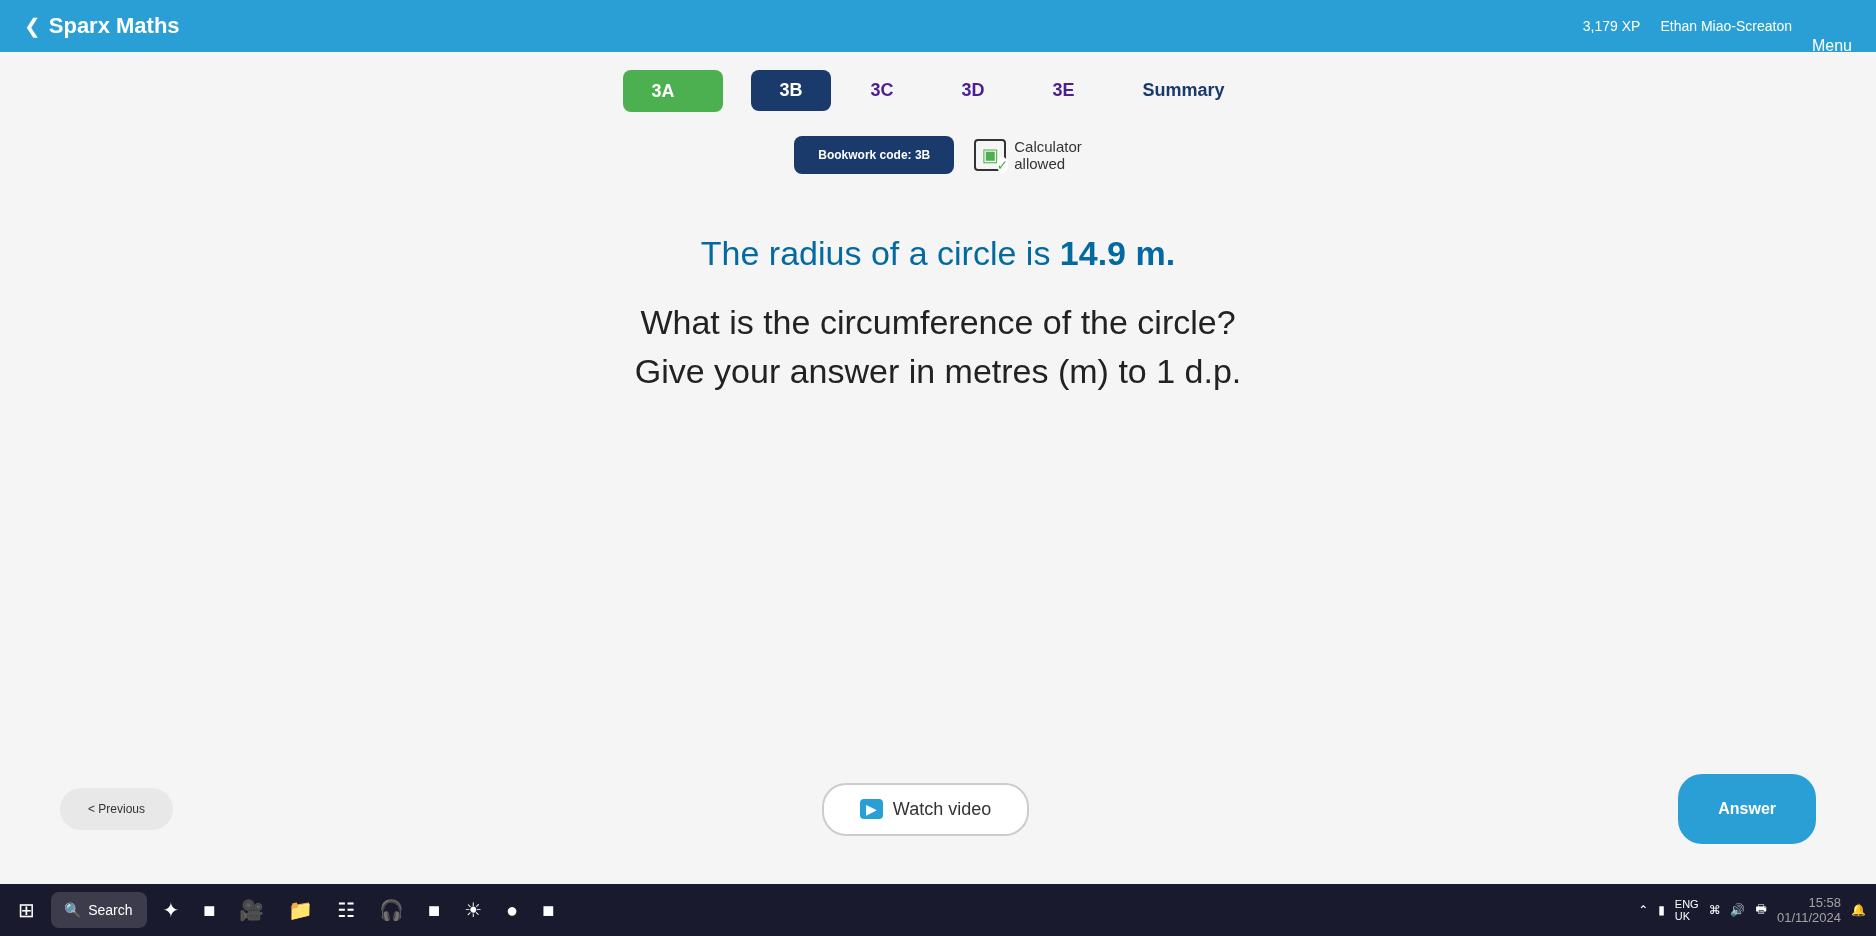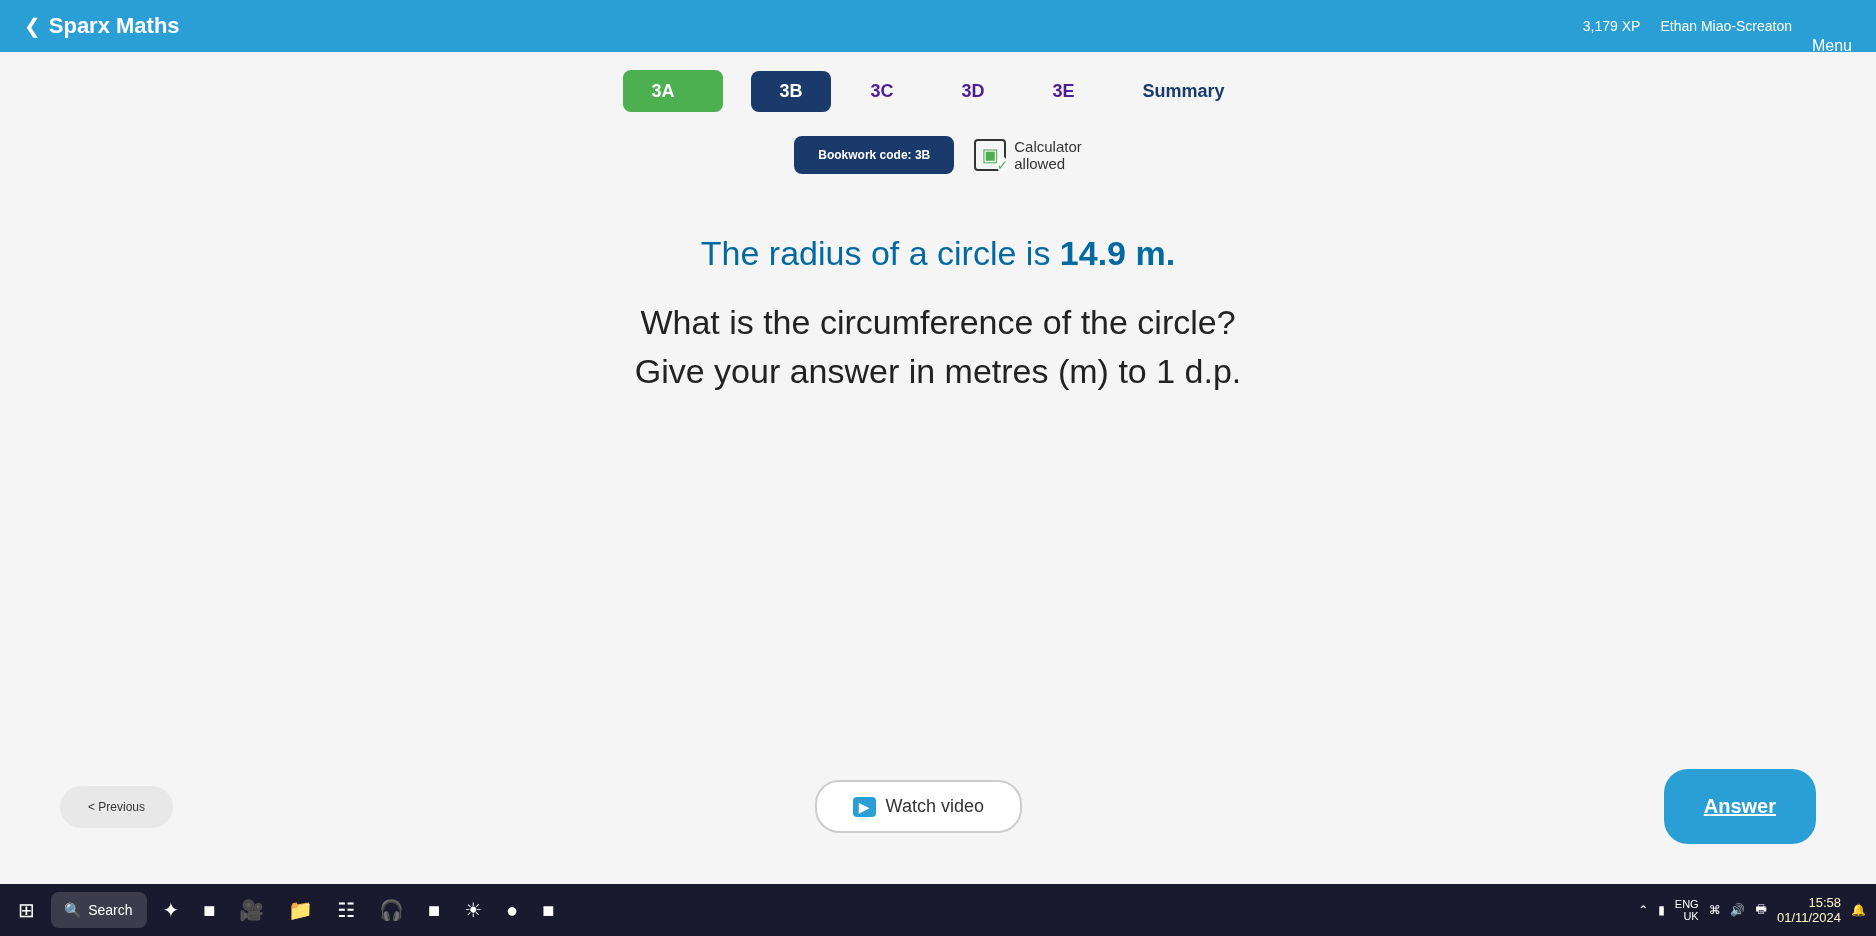--- a/index.html
+++ b/index.html
@@ -64,21 +64,21 @@
       display: flex;
       flex-direction: column;
       align-items: center;
       padding: 0;
       position: relative;
     }
 
     
     .tab-nav {
       display: flex;
-      align-items: flex-end;
+      align-items: flex-start;
       gap: 12px;
       margin-top: 18px;
       margin-bottom: 24px;
     }
     .tab-item {
       padding: 10px 28px;
       font-size: 18px;
       font-weight: 600;
       cursor: pointer;
       border-radius: 8px;
@@ -220,24 +220,23 @@
       border-radius: 4px;
       padding: 2px 6px;
       font-size: 14px;
     }
     .answer-btn {
       background: #2a9fd6;
       color: white;
       border: none;
       border-radius: 24px;
       padding: 26px 40px;
-      font-size: 20px;
+      font-size: 16px;
       font-weight: 700;
       cursor: pointer;
-      text-decoration: underline;
     }
 
     
     .taskbar {
       background: #1a1a2e;
       height: 52px;
       display: flex;
       align-items: center;
       padding: 0 10px;
       gap: 8px;
@@ -266,26 +265,26 @@
       margin-left: auto;
       display: flex;
       align-items: center;
       gap: 10px;
       color: white;
       font-size: 12px;
     }
     .taskbar-clock {
       text-align: right;
       font-size: 13px;
-      color: #fef9c3;
+      color: #a3a3a3;
     }
     .taskbar-lang {
       font-size: 11px;
       color: white;
-      text-align: right;
+      text-align: left;
     }
 
     .check-icon {
       color: #4caf50;
       font-weight: bold;
     }
   </style>
 </head>
 <body>
 

